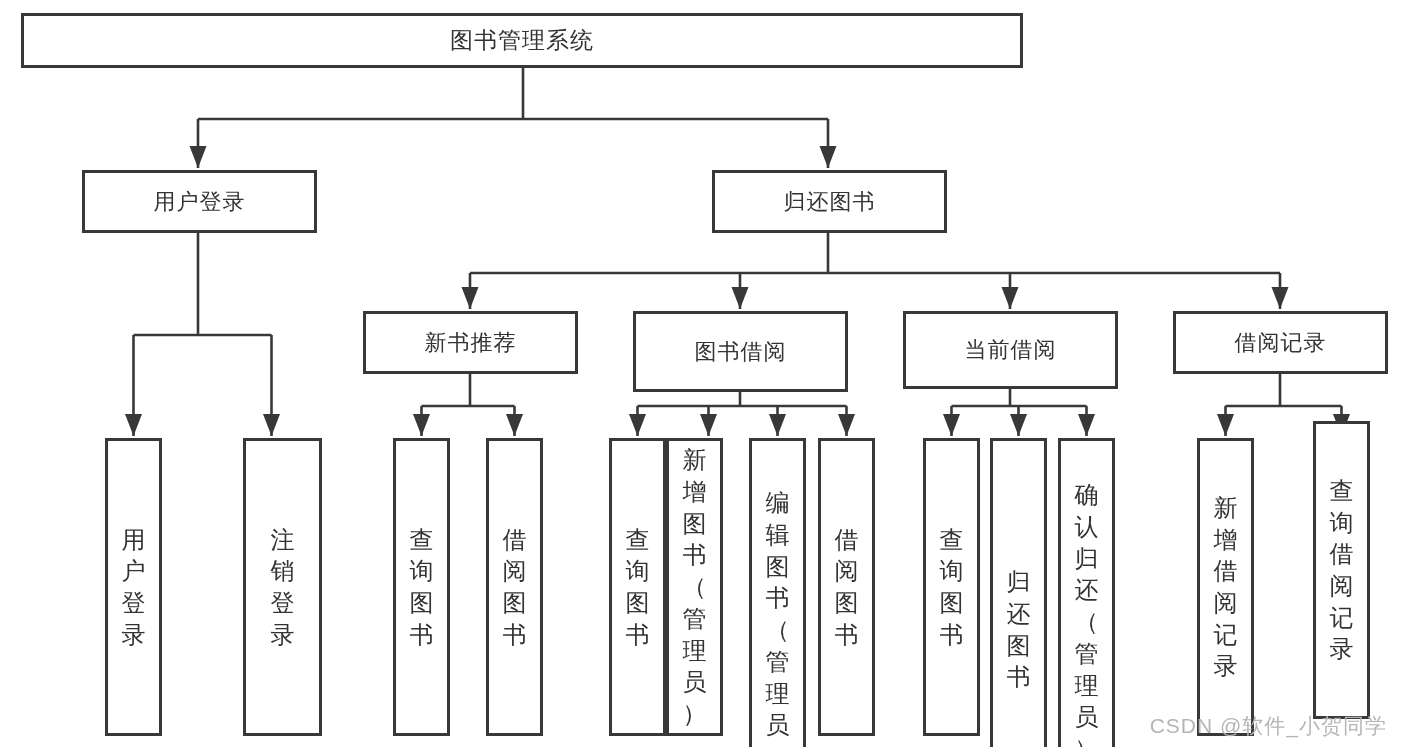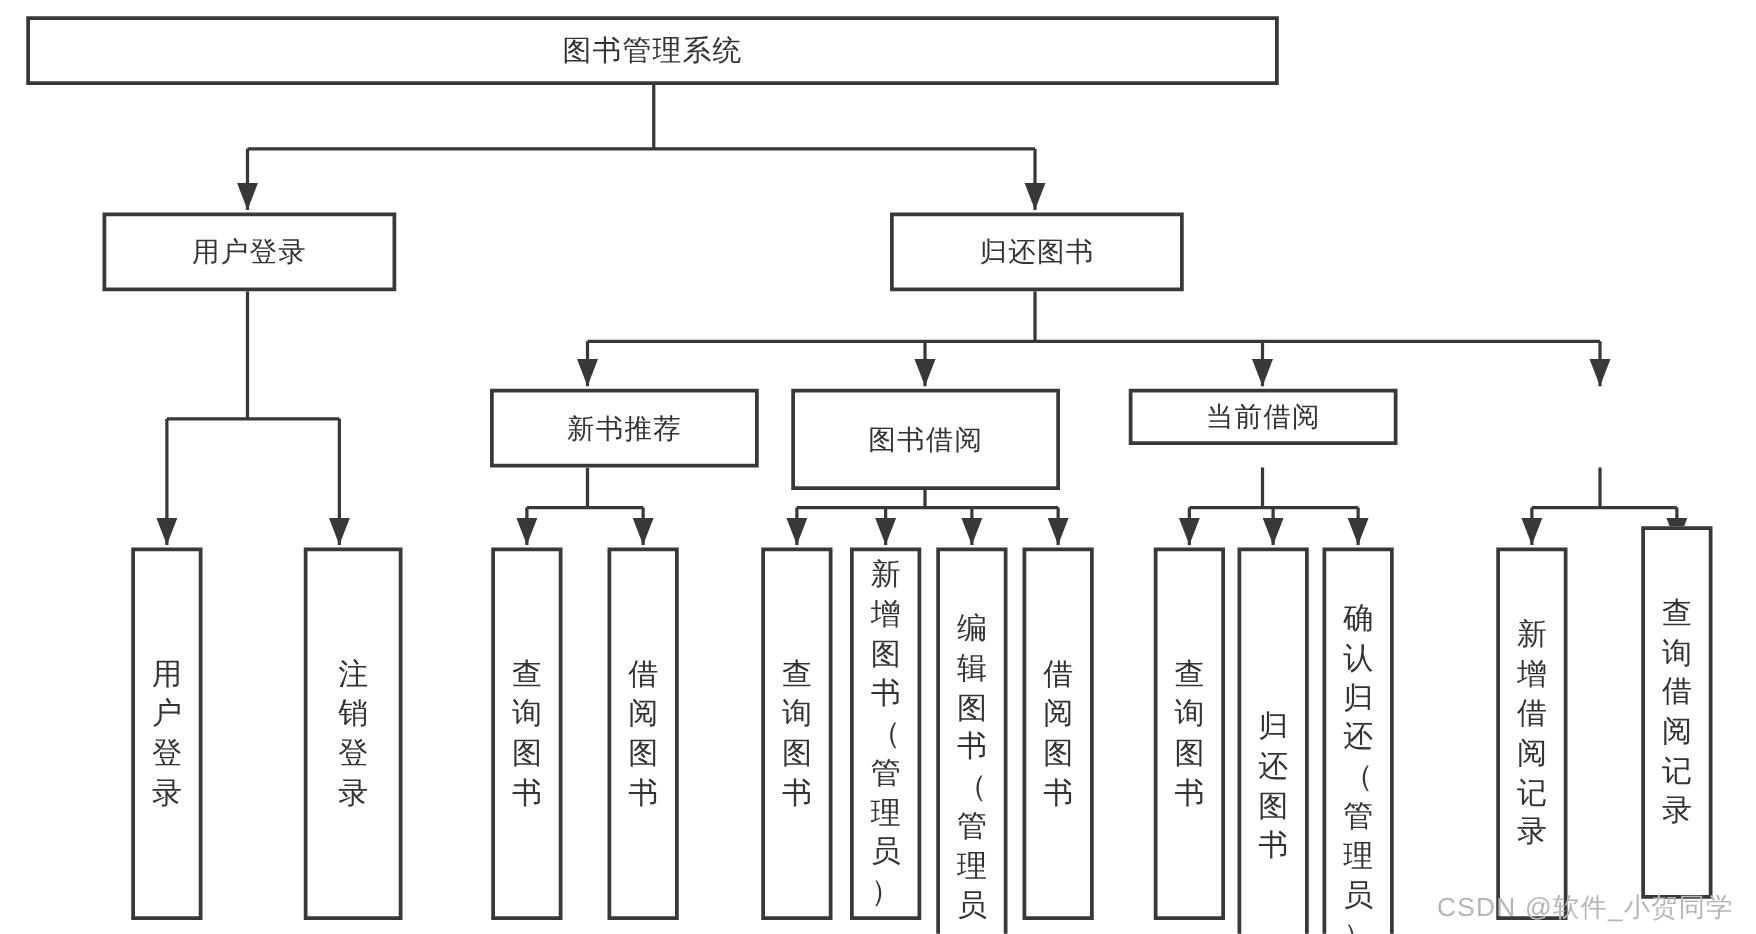--- a/index.html
+++ b/index.html
@@ -121,40 +121,41 @@
       <line class="shaft" x1="1225.5" y1="406" x2="1225.5" y2="436" marker-end="url(#arw)"></line>
       <line class="shaft" x1="1341.5" y1="406" x2="1341.5" y2="436" marker-end="url(#arw)"></line>
     </g>
   </svg>
 
   <div class="box h root-box" style="left:21px; top:13px; width:1002px; height:55px;">图书管理系统</div>
 
   <div class="box h" style="left:82px; top:170px; width:235px; height:63px;">用户登录</div>
   <div class="box h" style="left:712px; top:170px; width:235px; height:63px;">归还图书</div>
 
-  <div class="box h" style="left:363px; top:311px; width:215px; height:63px;margin-left:29px;">新书推荐</div>
+  <div class="box h" style="left:363px; top:311px; width:215px; height:63px;">新书推荐</div>
   <div class="box h" style="left:633px; top:311px; width:215px; height:81px;">图书借阅</div>
-  <div class="box h" style="left:903px; top:311px; width:215px; height:45px;">当前借阅</div>
+  <div class="box h" style="left:903px; top:311px; width:215px; height:78px;">当前借阅</div>
+  <div class="box h" style="left:1173px; top:311px; width:215px; height:63px;">借阅记录</div>
 
   <div class="box v" style="left:105px; top:438px; width:57px; height:298px;">
     <span class="vtext">用户登录</span>
   </div>
   <div class="box v" style="left:243px; top:438px; width:79px; height:298px;">
     <span class="vtext">注销登录</span>
   </div>
   <div class="box v" style="left:393px; top:438px; width:57px; height:298px;">
     <span class="vtext">查询图书</span>
   </div>
   <div class="box v" style="left:486px; top:438px; width:57px; height:298px;">
     <span class="vtext">借阅图书</span>
   </div>
   <div class="box v" style="left:609px; top:438px; width:57px; height:298px;">
     <span class="vtext">查询图书</span>
   </div>
-  <div class="box v" style="left:680px; top:438px; width:57px; height:298px;">
+  <div class="box v" style="left:666px; top:438px; width:57px; height:298px;">
     <span class="vtext">新增图书（管理员）</span>
   </div>
   <div class="box v" style="left:749px; top:438px; width:57px; height:384px;">
     <span class="vtext">编辑图书（管理员）</span>
   </div>
   <div class="box v" style="left:818px; top:438px; width:57px; height:298px;">
     <span class="vtext">借阅图书</span>
   </div>
   <div class="box v" style="left:923px; top:438px; width:57px; height:298px;">
     <span class="vtext">查询图书</span>

